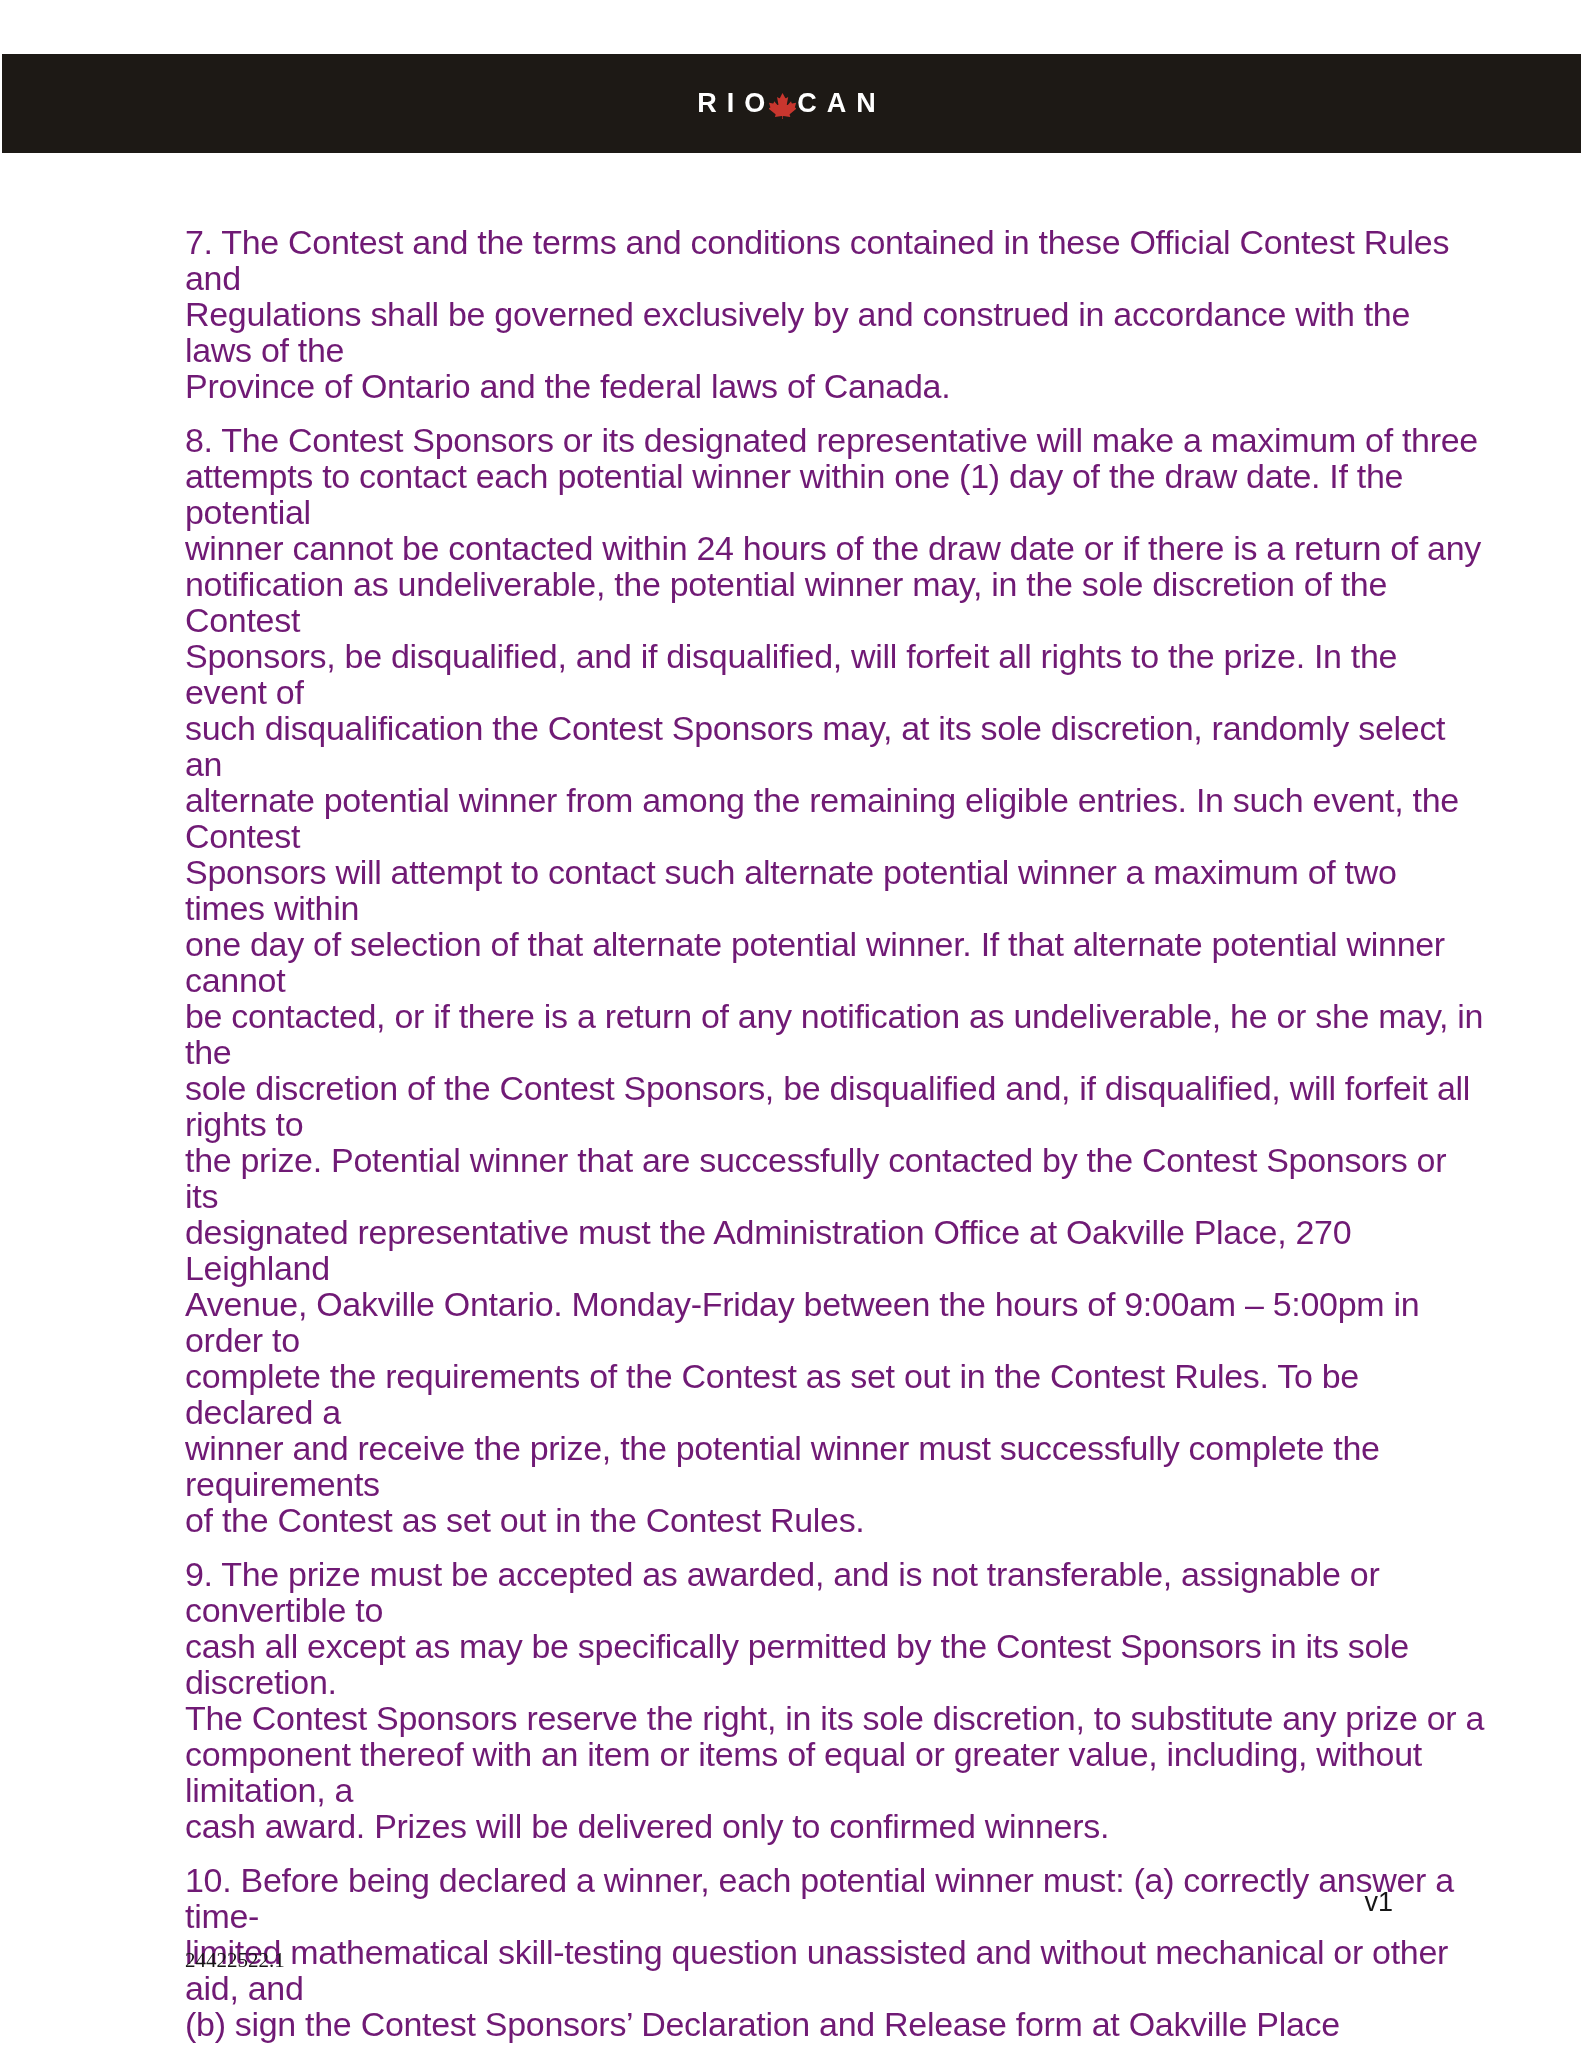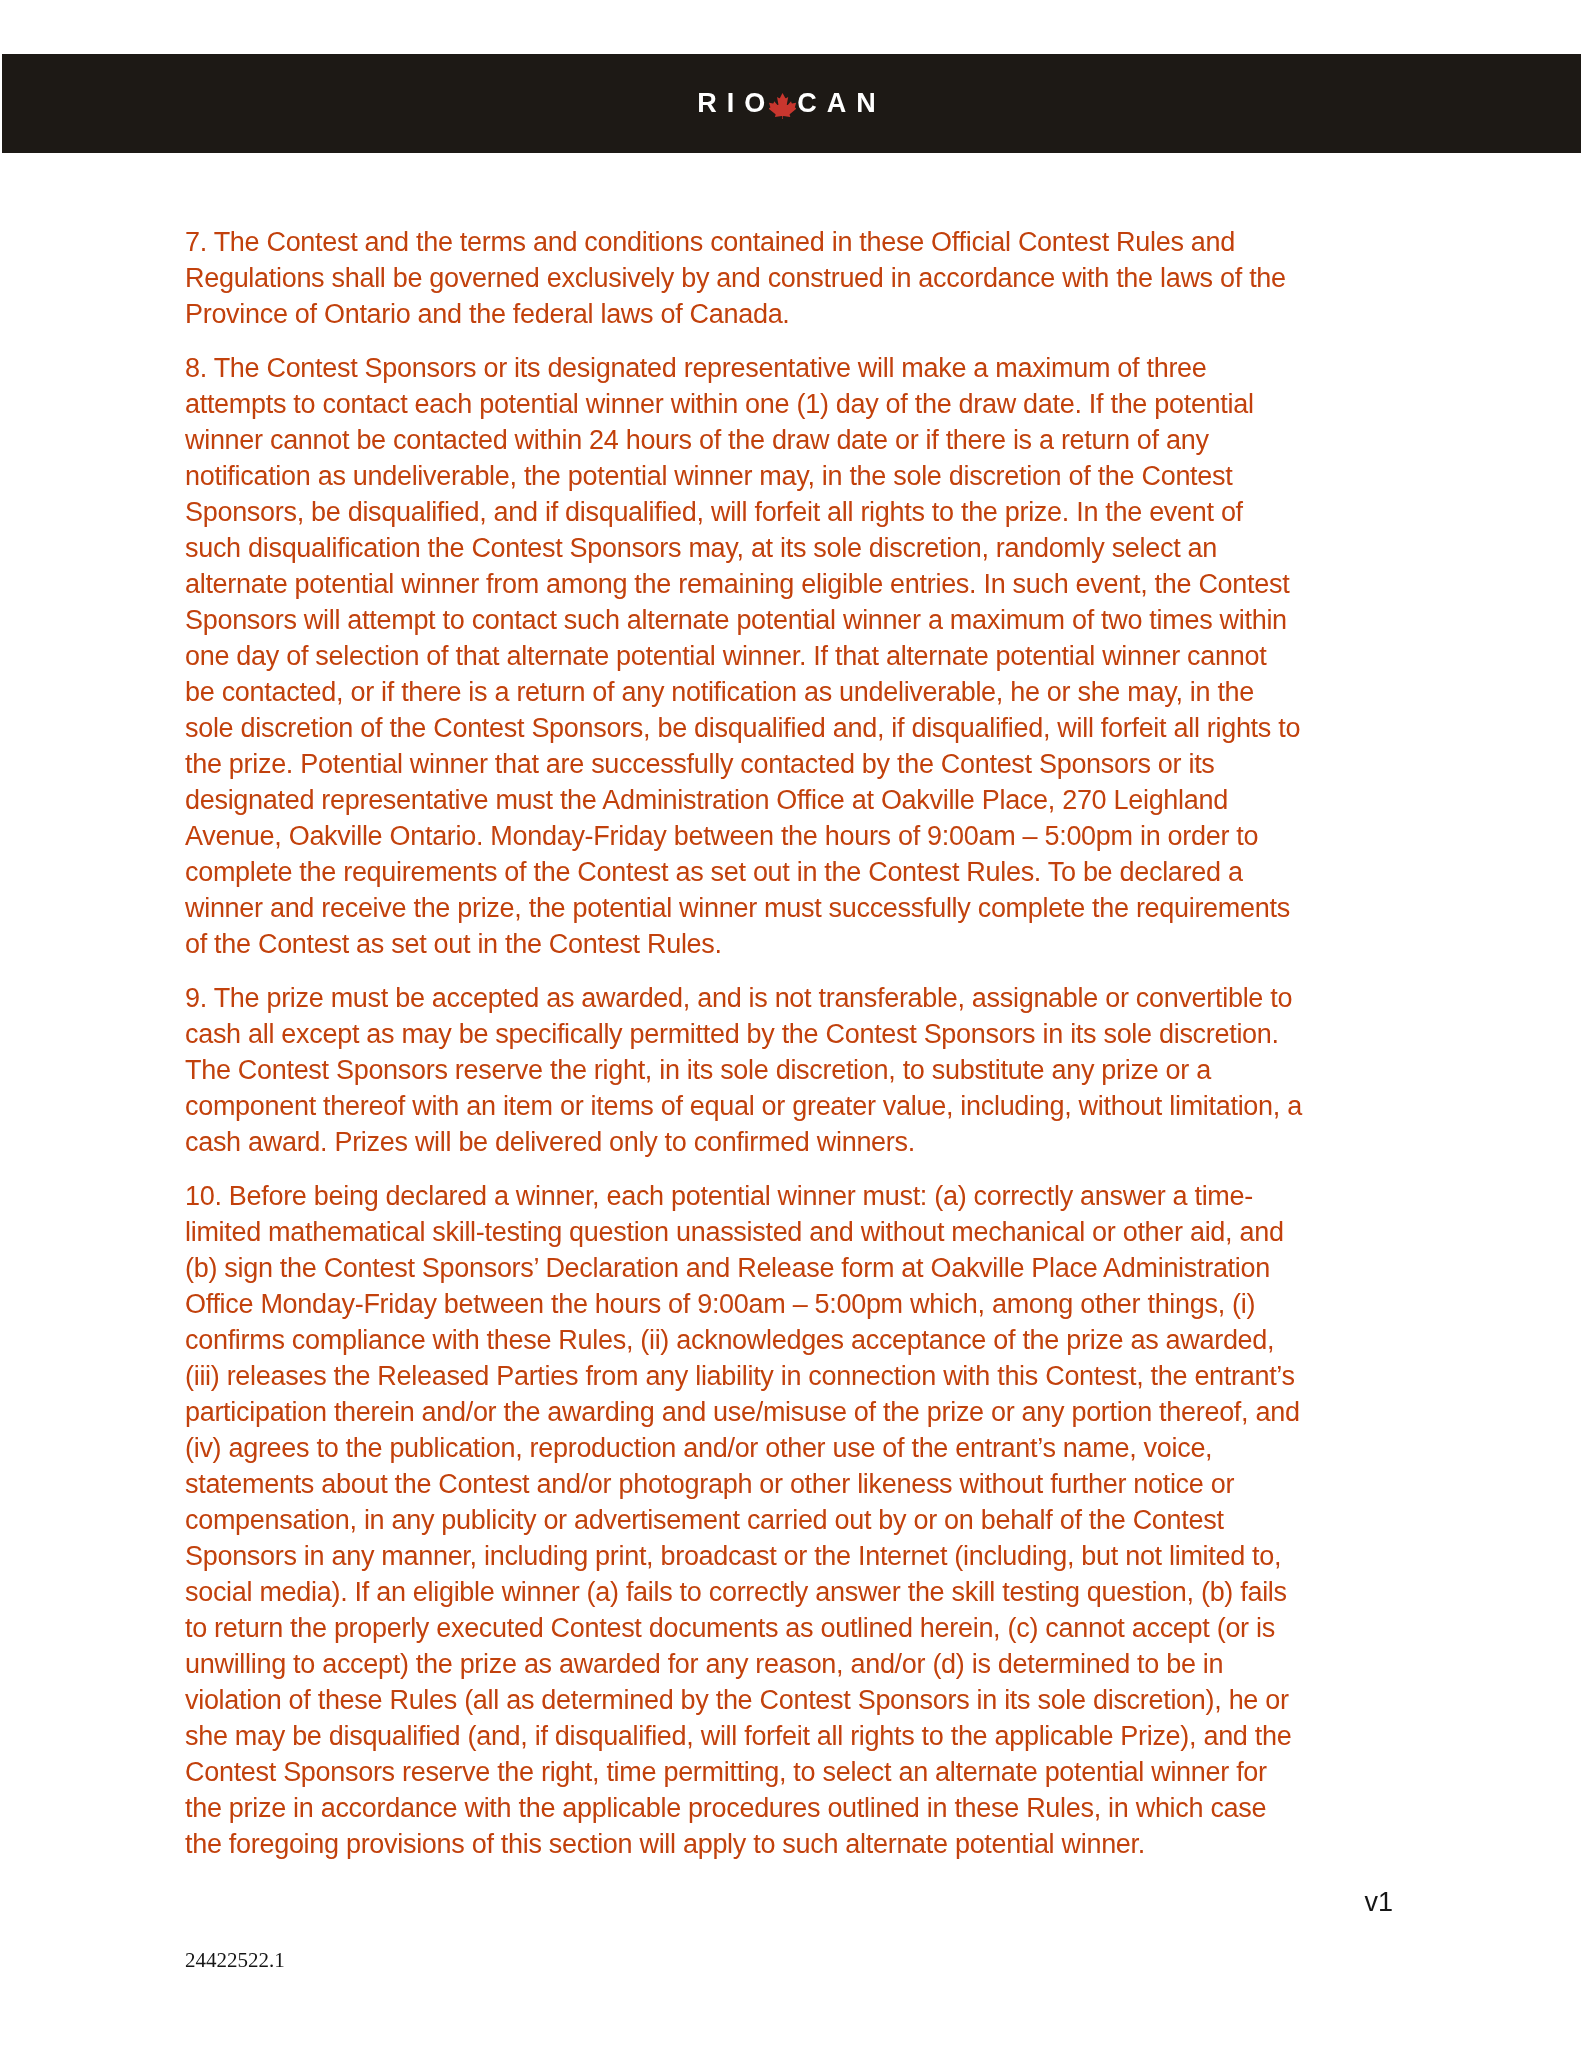--- a/index.html
+++ b/index.html
@@ -44,24 +44,24 @@
 
   
   .content {
     position: absolute;
     left: 185px;
     top: 224px;
     width: 1300px;
   }
   .content p {
     margin: 0 0 18px 0;
-    font-size: 27px;
+    font-size: 34px;
     line-height: 36px;
     letter-spacing: -0.3px;
-    color: #c2410c;
+    color: #701a75;
     white-space: pre-line;
   }
 
   
   .version {
     position: absolute;
     top: 1884px;
     right: 190px;
     font-size: 27px;
     line-height: 36px;

